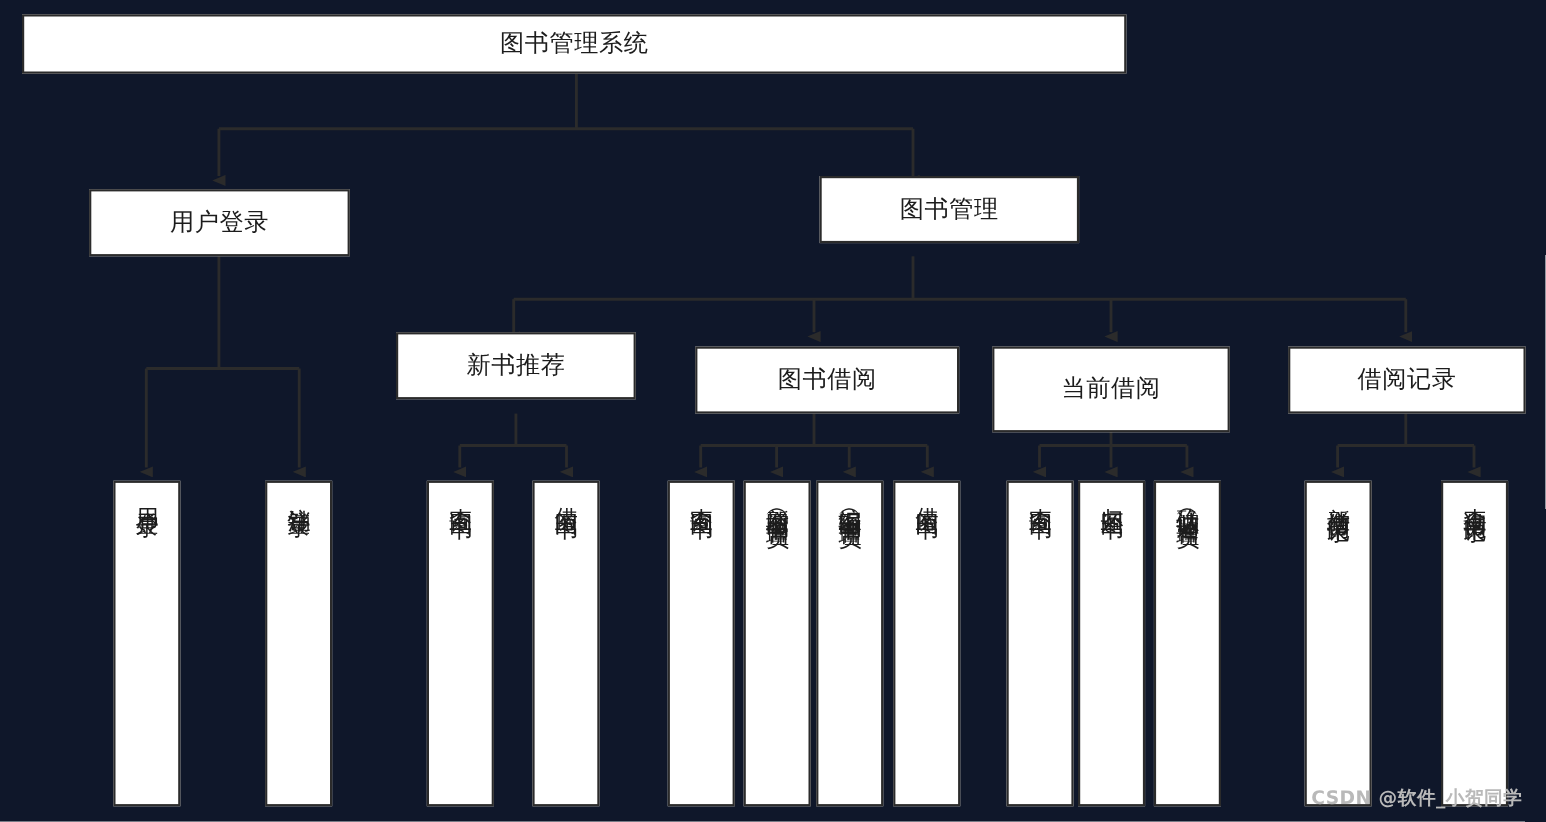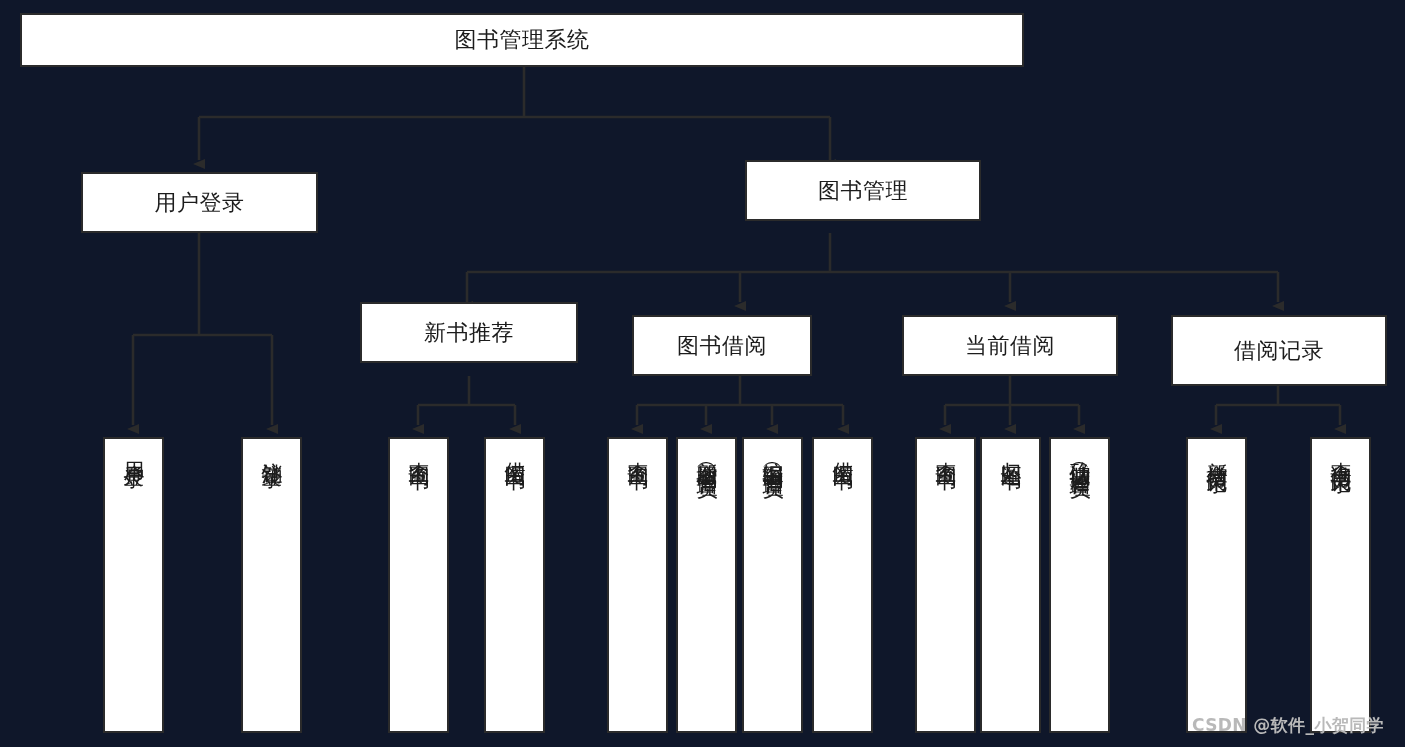--- a/index.html
+++ b/index.html
@@ -131,27 +131,27 @@
   <div class="node" style="left:81px; top:172px; width:237px; height:61px;">
     <span class="label">用户登录</span>
   </div>
   <div class="node" style="left:712px; top:160px; width:236px; height:61px;margin-left:33px;">
     <span class="label">图书管理</span>
   </div>
 
   <div class="node" style="left:360px; top:302px; width:218px; height:61px;">
     <span class="label">新书推荐</span>
   </div>
-  <div class="node" style="left:632px; top:315px; width:180px; height:61px;">
+  <div class="node" style="left:632px; top:315px; width:240px; height:61px;">
     <span class="label">图书借阅</span>
   </div>
-  <div class="node" style="left:902px; top:315px; width:216px; height:61px;">
+  <div class="node" style="left:902px; top:315px; width:216px; height:78px;">
     <span class="label">当前借阅</span>
   </div>
-  <div class="node" style="left:1171px; top:315px; width:216px; height:71px;">
+  <div class="node" style="left:1171px; top:315px; width:216px; height:61px;">
     <span class="label">借阅记录</span>
   </div>
 
   <div class="node leaf" style="left:103px; top:437px; width:61px; height:296px;">
     <span class="label">用户登录</span>
   </div>
   <div class="node leaf" style="left:241px; top:437px; width:61px; height:296px;">
     <span class="label">注销登录</span>
   </div>
 

